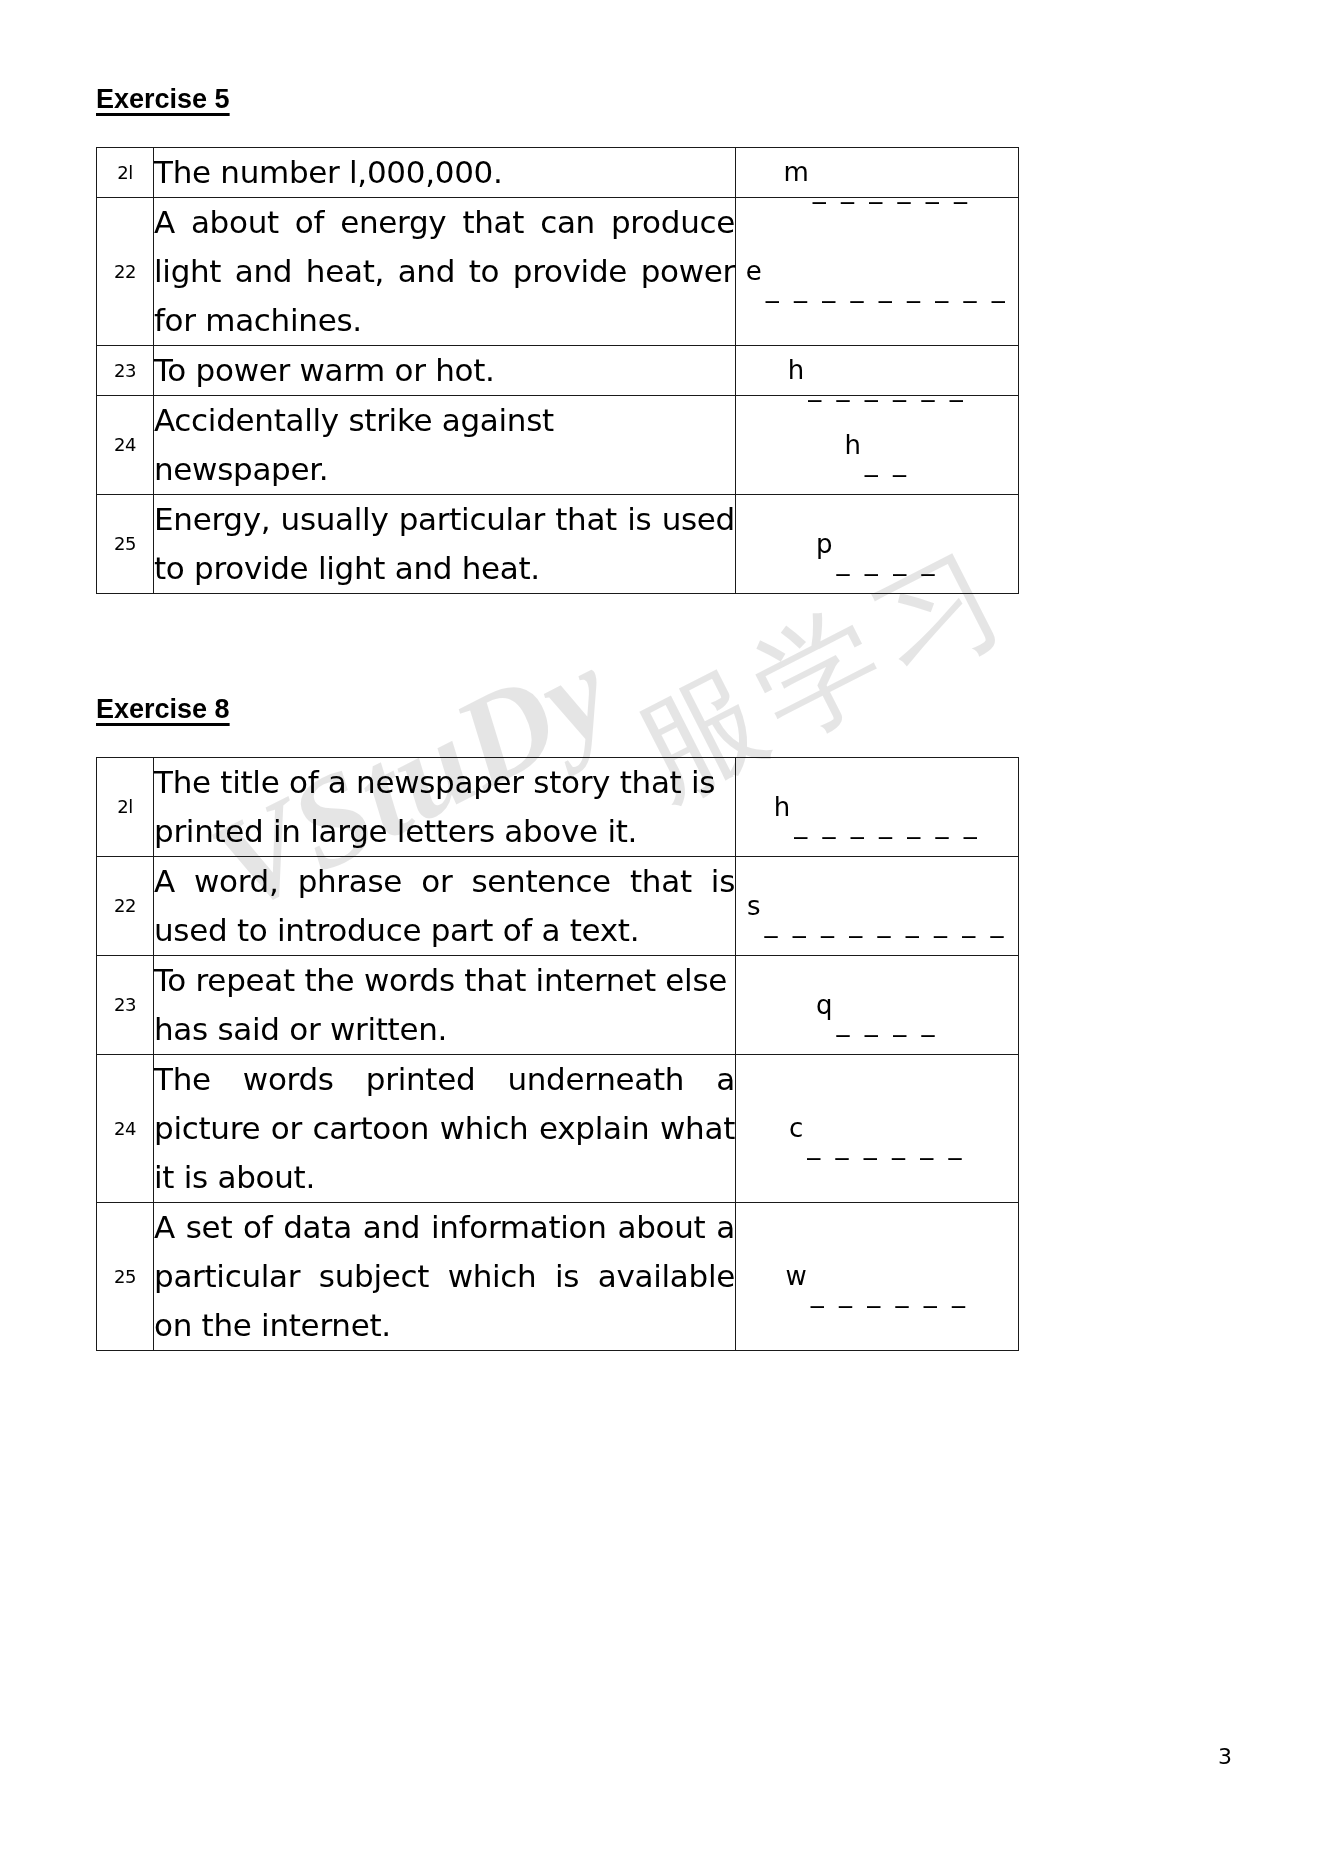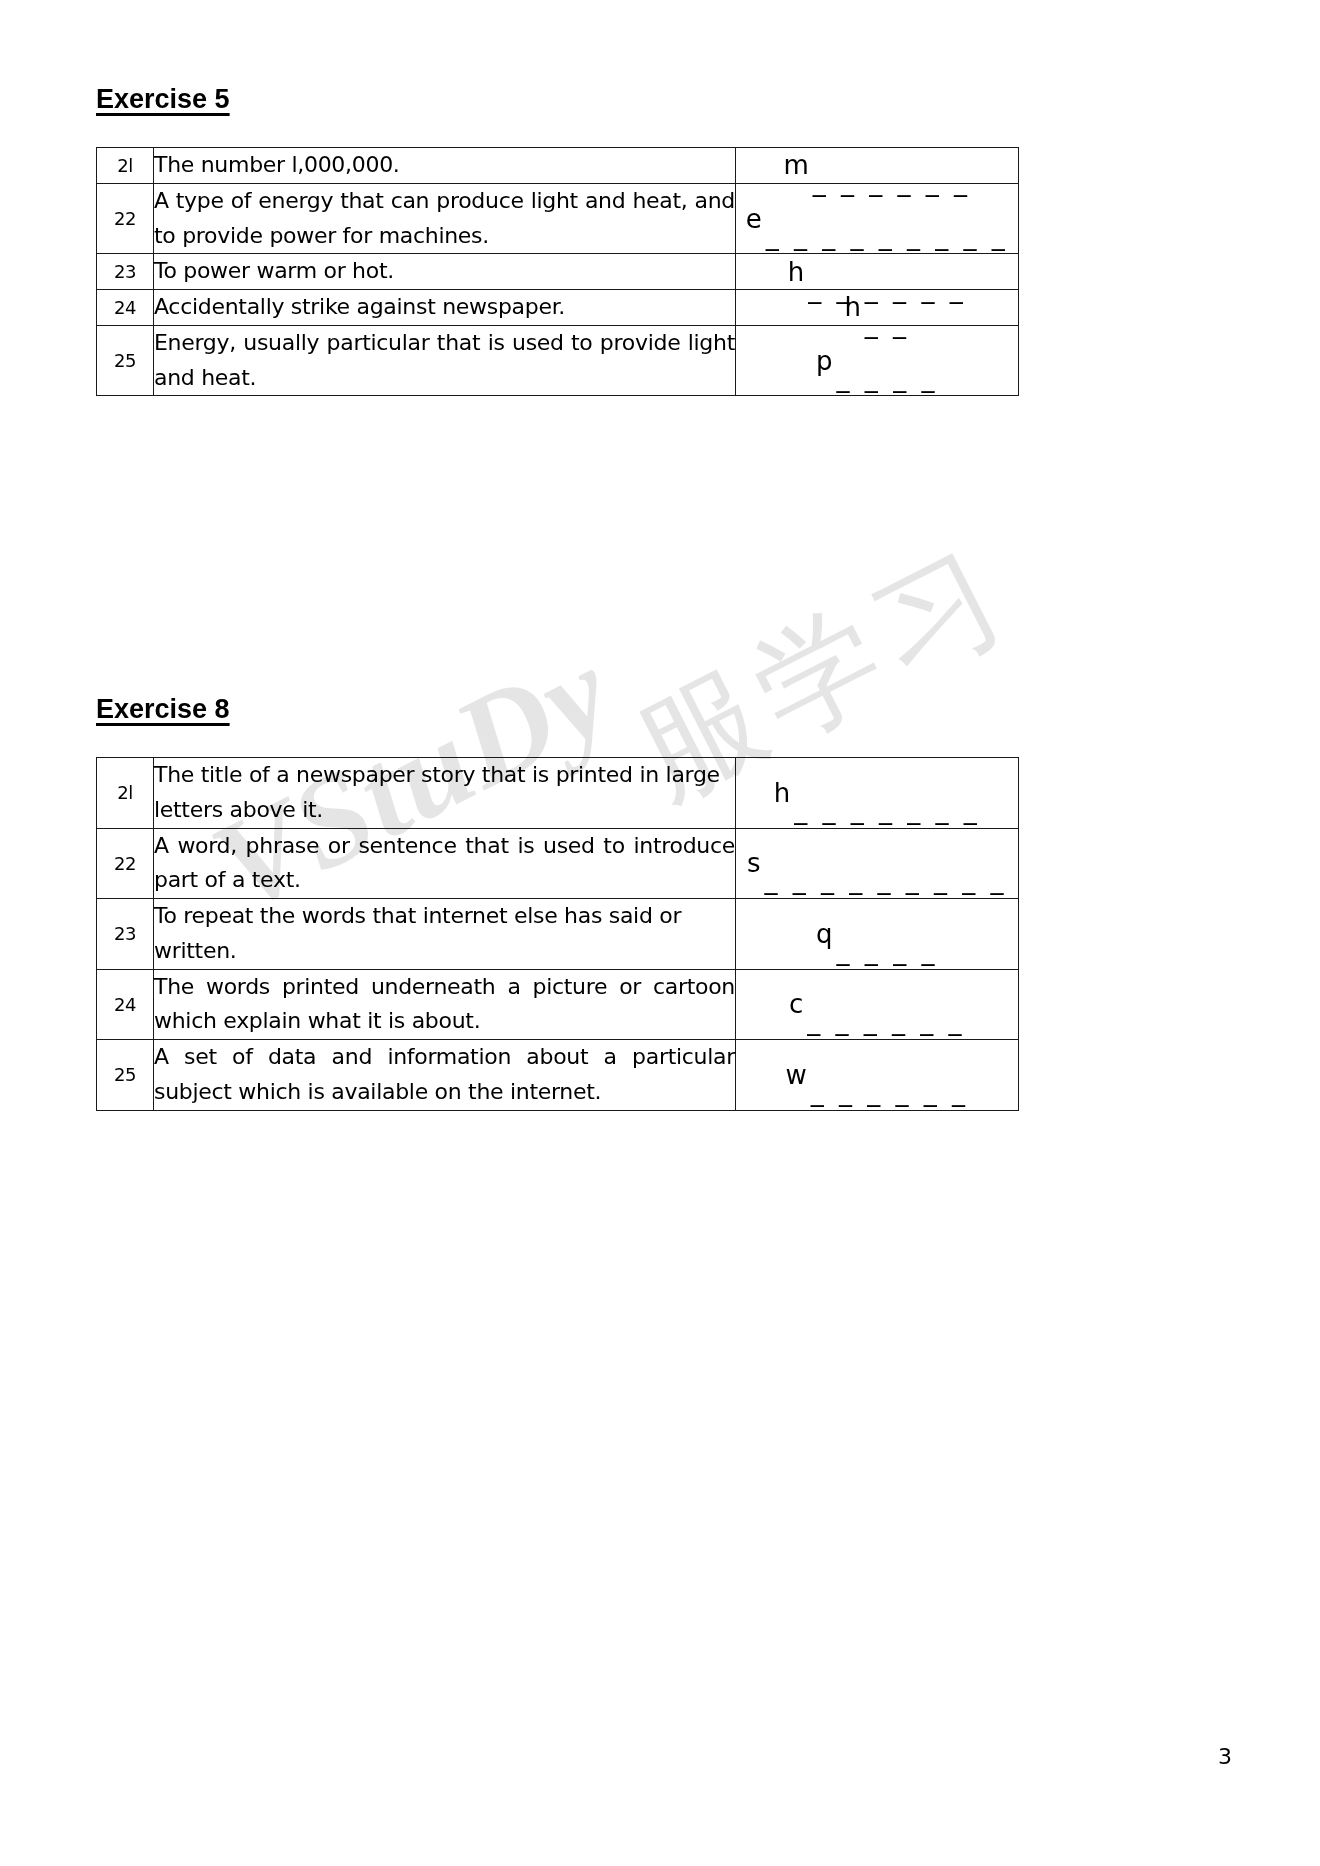--- a/index.html
+++ b/index.html
@@ -109,21 +109,21 @@
   .cell-num {
     text-align: center;
     font-family: "DejaVu Sans", sans-serif;
     font-size: 18px;
     letter-spacing: -0.5px;
     padding: 6px 2px;
   }
 
   .cell-desc {
     font-family: "DejaVu Sans", sans-serif;
-    font-size: 22px;
+    font-size: 31px;
     line-height: 1.58;
     padding: 11px 10px 11px 14px;
     letter-spacing: -0.3px;
   }
   .cell-desc.justify {
     text-align: justify;
     text-align-last: left;
   }
 
   .cell-ans {
@@ -180,21 +180,21 @@
             <col class="col-ans">
         </colgroup>
         <tbody>
           <tr>
             <td class="cell-num">2l</td>
             <td class="cell-desc">The number l,000,000.</td>
             <td class="cell-ans"><span class="ans-wrap"><span class="ans-letter">m</span><span class="ans-blanks">_ _ _ _ _ _</span></span></td>
           </tr>
           <tr>
             <td class="cell-num">22</td>
-            <td class="cell-desc justify">A type of energy that can produce light and heat, and to provide power for machines.</td>
+            <td class="cell-desc justify">A about of energy that can produce light and heat, and to provide power for machines.</td>
             <td class="cell-ans"><span class="ans-wrap"><span class="ans-letter">e</span><span class="ans-blanks">_ _ _ _ _ _ _ _ _</span></span></td>
           </tr>
           <tr>
             <td class="cell-num">23</td>
             <td class="cell-desc">To power warm or hot.</td>
             <td class="cell-ans"><span class="ans-wrap"><span class="ans-letter">h</span><span class="ans-blanks">_ _ _ _ _ _</span></span></td>
           </tr>
           <tr>
             <td class="cell-num">24</td>
             <td class="cell-desc">Accidentally strike against newspaper.</td>

